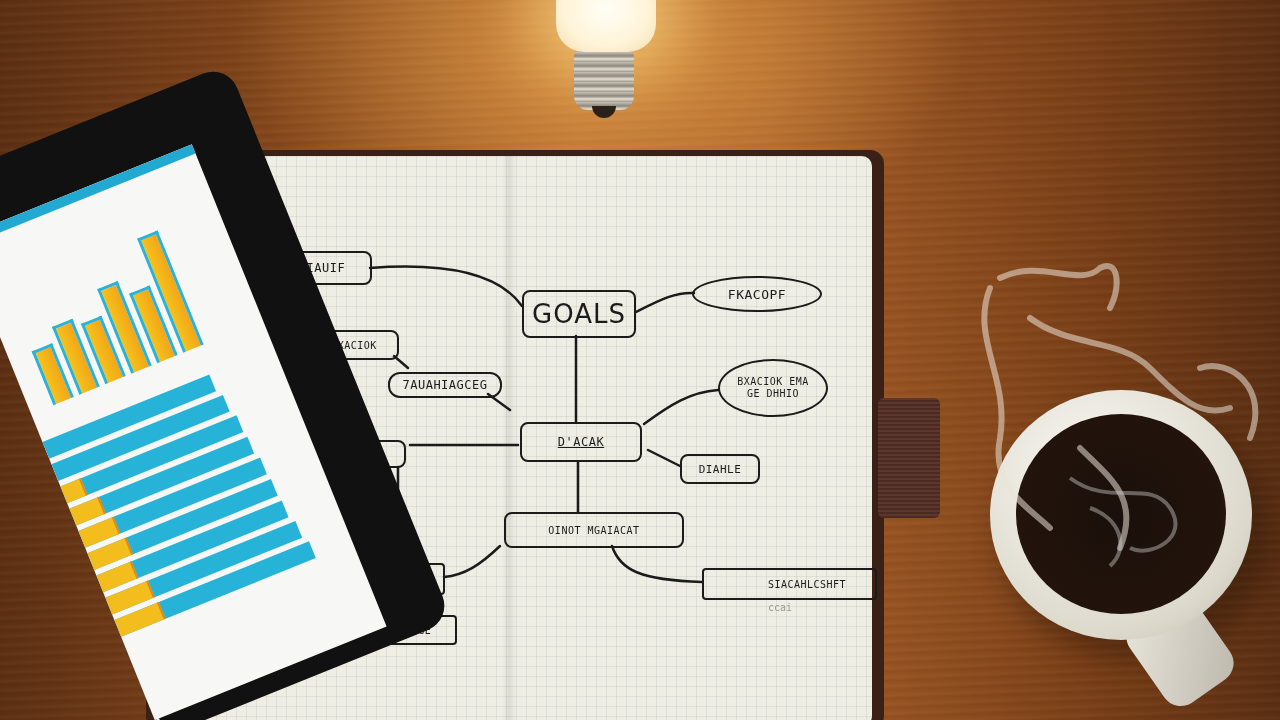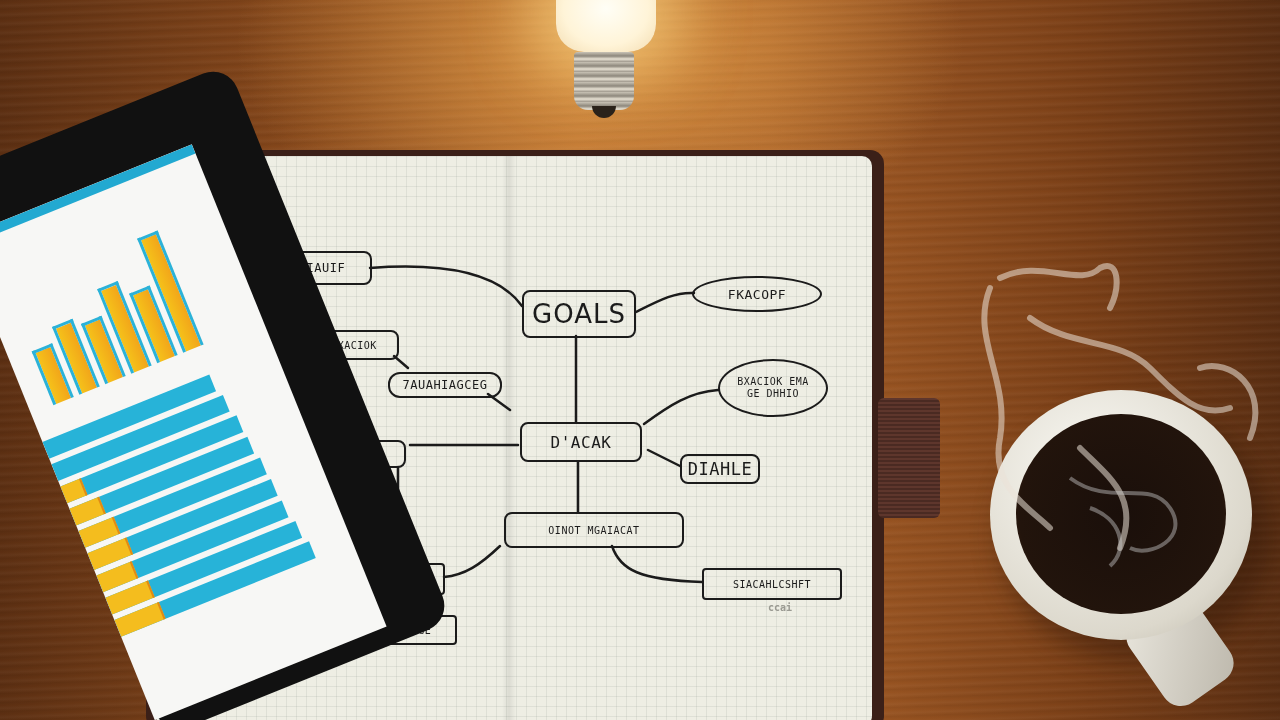--- a/index.html
+++ b/index.html
@@ -82,30 +82,30 @@
     <path d="M398 467 L 398 520 L 356 520"></path>
   </g>
 </svg>
 
 <div class="node" style="left:272px;top:251px;width:96px;height:30px;font-size:12px;">7IAUIF</div>
 <div class="node goals" style="left:522px;top:290px;width:110px;height:44px;">GOALS</div>
 <div class="node oval" style="left:692px;top:276px;width:126px;height:32px;font-size:13px;">FKACOPF</div>
 <div class="node" style="left:309px;top:330px;width:86px;height:26px;font-size:10px;">BXACIOK</div>
 <div class="node" style="left:388px;top:372px;width:110px;height:22px;font-size:12px;border-radius:12px;">7AUAHIAGCEG</div>
 <div class="node oval" style="left:718px;top:359px;width:110px;height:58px;font-size:10px;white-space:normal;line-height:12px;padding:0 10px;box-sizing:border-box;">BXACIOK EMA GE DHHIO</div>
-<div class="node" style="left:520px;top:422px;width:118px;height:36px;font-size:16px;">D'ACAK</div>
-<div class="node" style="left:680px;top:454px;width:76px;height:26px;font-size:17px;">DIAHLE</div>
+<div class="node" style="left:520px;top:422px;width:118px;height:36px;font-size:12px;text-decoration:underline;">D'ACAK</div>
+<div class="node" style="left:680px;top:454px;width:76px;height:26px;font-size:11px;">DIAHLE</div>
 <div class="node" style="left:326px;top:440px;width:76px;height:24px;font-size:10px;">HAVLE</div>
 <div class="node" style="left:292px;top:474px;width:62px;height:20px;font-size:8px;">ORCENED</div>
 <div class="node" style="left:292px;top:504px;width:62px;height:18px;font-size:8px;">UBDON</div>
 <div class="node" style="left:504px;top:512px;width:176px;height:32px;font-size:10px;">OINOT MGAIACAT</div>
 <div class="node" style="left:331px;top:563px;width:110px;height:28px;font-size:11px;border-radius:4px;">DIOACHY</div>
-<div class="node" style="left:702px;top:568px;width:136px;height:28px;font-size:10px;border-radius:4px;">SIACAHLCSHFT</div>
+<div class="node" style="left:702px;top:568px;width:136px;height:28px;font-size:10px;border-radius:4px;padding-left:35px;">SIACAHLCSHFT</div>
 <div class="node" style="left:321px;top:615px;width:132px;height:26px;font-size:10px;border-radius:4px;">ODINANECS BGE</div>
-<div class="abs" style="left:768px;top:602px;font-size:10px;color:#9a9a92;font-family:'DejaVu Sans Mono',monospace;font-weight:bold;">ccai</div>
+<div class="abs" style="left:768px;top:602px;font-size:10px;color:#9a9a92;font-family:'DejaVu Sans Mono',monospace;">ccai</div>
 
 <div class="abs tablet"></div>
 <div class="abs tablet-screen">
   <div class="screen-bar"></div>
   <div style="position:absolute;left:14px;top:40px;width:220px;height:150px;">
     <div class="vbar" style="left:10px;height:55px;"></div>
     <div class="vbar" style="left:38px;height:70px;"></div>
     <div class="vbar" style="left:66px;height:62px;"></div>
     <div class="vbar" style="left:94px;height:88px;"></div>
     <div class="vbar" style="left:122px;height:72px;"></div>

